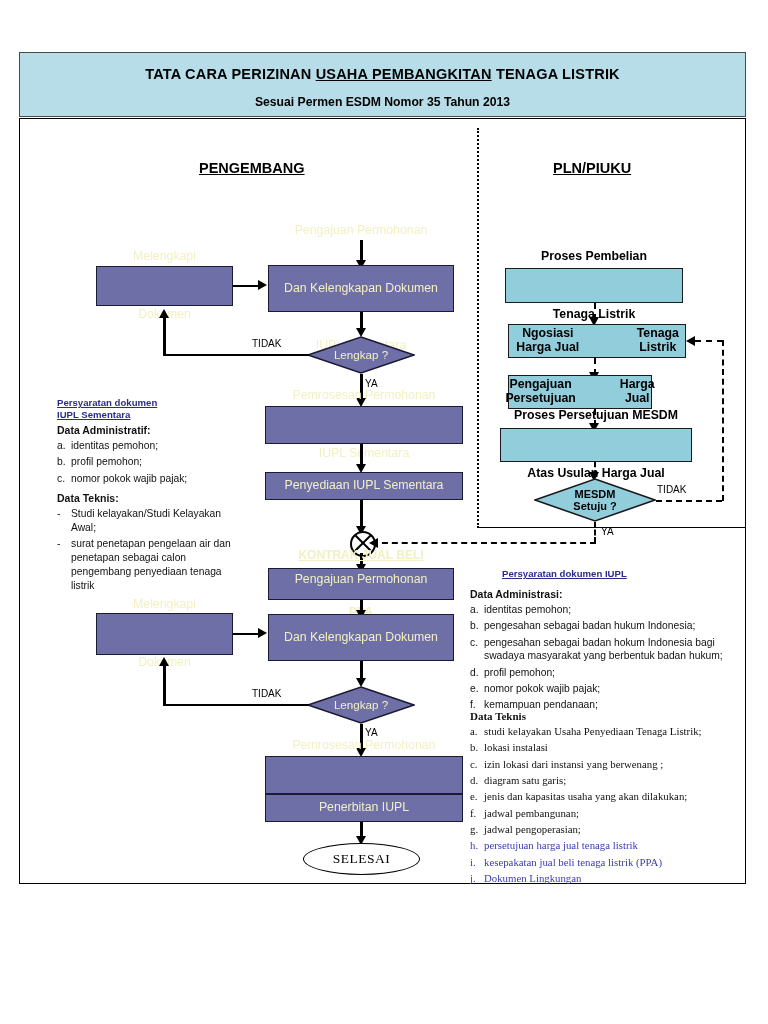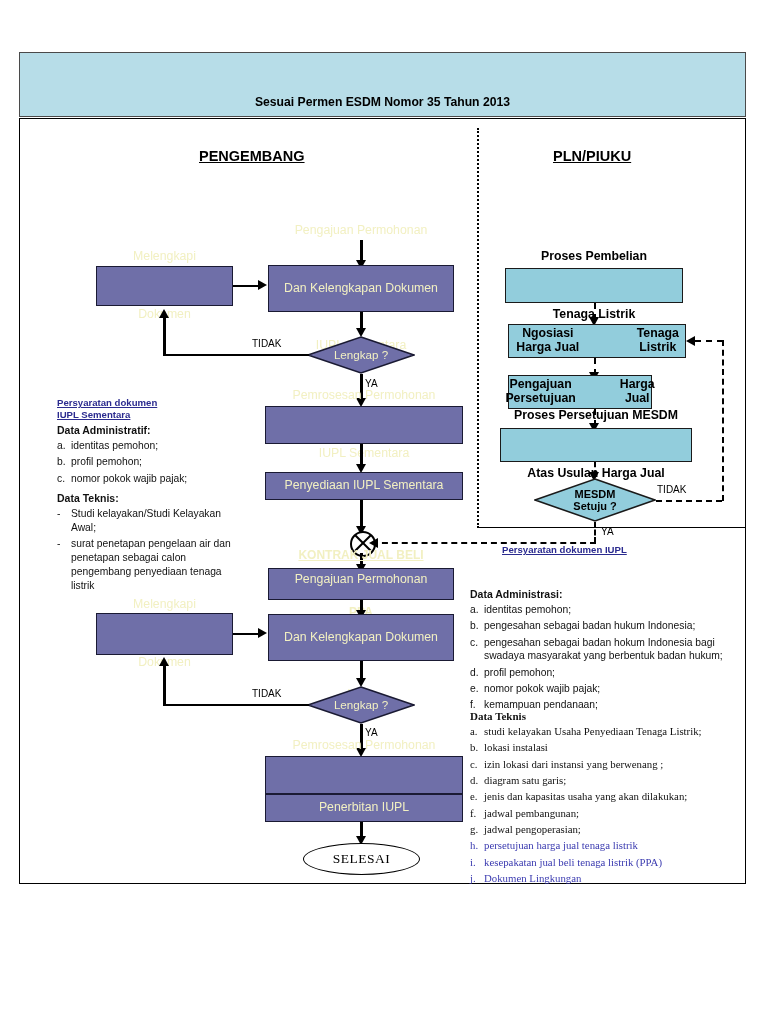--- a/index.html
+++ b/index.html
@@ -23,21 +23,21 @@
 
   
   .lane-divider{position:absolute;left:477px;top:128px;width:0;height:400px;
                 border-left:2px dotted #000;}
   
   .lane-hr{position:absolute;left:477px;top:527px;width:269px;height:0;
            border-top:1.5px solid #000;}
 
   
   .caption{position:absolute;font-size:14.5px;font-weight:bold;color:#000;
-           text-decoration:underline;white-space:nowrap;}
+           text-decoration:underline;white-space:nowrap;margin-top:12px;}
 
   
   .node{position:absolute;box-sizing:border-box;display:flex;align-items:center;
         justify-content:center;text-align:center;line-height:1.12;gap:44px;}
   .purple{background:#6f6fa8;border:1.5px solid #1a1a33;color:#f2f0c2;
           font-size:12.3px;}
   .blue{background:#92cddc;border:1.5px solid #1a1a1a;color:#000;
         font-size:12.3px;font-weight:bold;}
   .kontrak{background:#6f6fa8;border:1.5px solid #1a1a33;color:#f2f0c2;
            font-size:12px;font-weight:bold;}
@@ -97,20 +97,23 @@
   .serif .sb-title{font-size:11px;}
   .serif .sb-item{font-size:10.8px;line-height:1.28;}
   .hl-blue{color:#3b3bb0;}
 </style>
 </head>
 <body>
 
 <div id="stage">
 
   <div class="banner">
+    <div class="banner-l1">
+      <span>TATA CARA PERIZINAN </span><u>USAHA PEMBANGKITAN</u><span> TENAGA LISTRIK</span>
+    </div>
     <div class="banner-l2">Sesuai Permen ESDM Nomor 35 Tahun 2013</div>
   </div>
 
   <div class="frame"></div>
 
   <div class="lane-divider"></div>
   <div class="lane-hr"></div>
 
   <div class="caption" style="left:199px;top:148px;">PENGEMBANG</div>
   <div class="caption" style="left:553px;top:148px;">PLN/PIUKU</div>
@@ -305,21 +308,21 @@
           <span class="mk">-</span>
           <span class="tx">Studi kelayakan/Studi Kelayakan Awal;</span>
         </div>
         <div class="sb-item">
           <span class="mk">-</span>
           <span class="tx">surat penetapan pengelaan air dan penetapan sebagai calon pengembang penyediaan tenaga listrik</span>
         </div>
       </div>
   </div>
 
-  <div class="sidehead" style="left:470px;top:544px;width:250px;padding-left:32px;">Persyaratan dokumen IUPL</div>
+  <div class="sidehead" style="left:470px;top:568px;width:250px;padding-left:32px;">Persyaratan dokumen IUPL</div>
 
   <div class="sideblock" style="left:470px;top:581px;width:268px;">
     <div class="sb-title">Data Administrasi:</div>
     <div id="sr-admin">
         <div class="sb-item">
           <span class="mk">a.</span>
           <span class="tx">identitas pemohon;</span>
         </div>
         <div class="sb-item">
           <span class="mk">b.</span>

